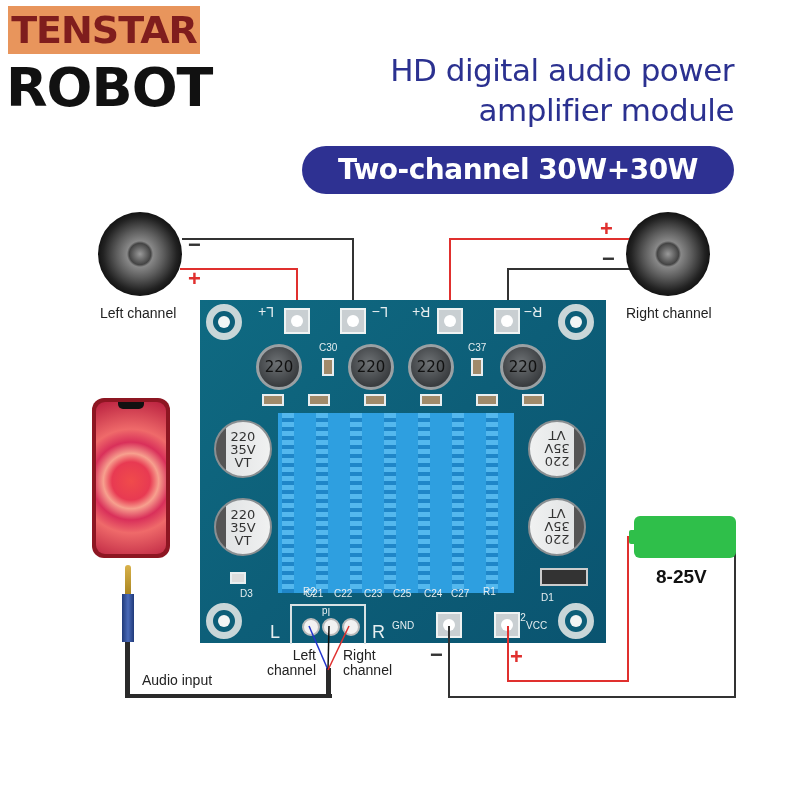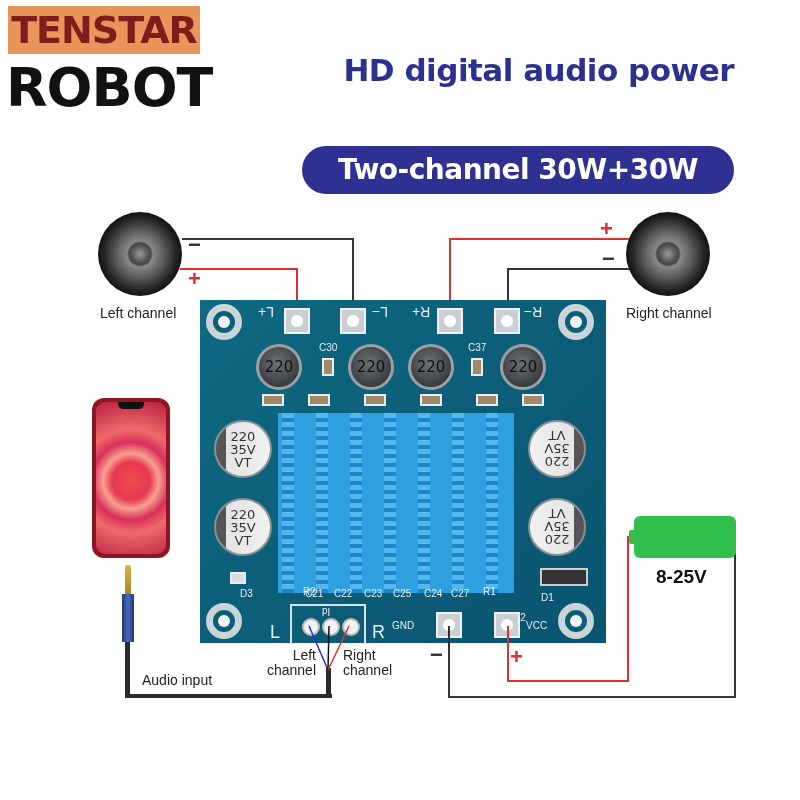--- a/index.html
+++ b/index.html
@@ -1,20 +1,20 @@
 <!DOCTYPE html>
 <html><head>
 <meta charset="utf-8">
 <style>
   html, body { margin:0; padding:0; background:#ffffff; }
   body { width:800px; height:800px; position:relative; overflow:hidden; font-family:"Liberation Sans", sans-serif; }
   .abs { position:absolute; }
   .brand-top { left:8px; top:6px; width:192px; height:48px; background:#e8955c; color:#7f1d1d; font-family:"DejaVu Sans", sans-serif; font-weight:900; font-size:38px; line-height:48px; text-align:center; letter-spacing:-1px; }
   .brand-bottom { left:6px; top:58px; width:200px; height:60px; color:#111; font-family:"DejaVu Sans", sans-serif; font-weight:900; font-size:54px; line-height:60px; letter-spacing:-1px; }
-  .title { right:66px; top:50px; width:460px; text-align:right; color:#2b3190; font-family:"DejaVu Sans", sans-serif; font-weight:bold; font-size:31px; line-height:40px; letter-spacing:-0.5px; }
+  .title { right:66px; top:50px; width:460px; text-align:right; color:#2b3190; font-family:"DejaVu Sans", sans-serif; font-weight:normal; font-size:31px; line-height:40px; letter-spacing:-0.5px; }
   .pill { left:302px; top:146px; width:432px; height:48px; background:#2e3192; border-radius:24px; color:#fff; font-family:"DejaVu Sans", sans-serif; font-weight:bold; font-size:28px; line-height:48px; text-align:center; letter-spacing:-0.5px; }
   .label { color:#222; font-size:14px; }
   .pcb { left:200px; top:300px; width:406px; height:343px; background:linear-gradient(135deg,#0f6a82 0%,#0d5e78 50%,#0a5470 100%); }
   .mount { width:36px; height:36px; border-radius:50%; border:7px solid #c9d6d8; box-sizing:border-box; background:#0d5e78; }
   .mount::after { content:""; position:absolute; left:5px; top:5px; width:12px; height:12px; border-radius:50%; background:#f2f5f5; }
   .pad { width:26px; height:26px; background:#c9cfd2; border:2px solid #eef2f2; box-sizing:border-box; }
   .pad::after { content:""; position:absolute; left:5px; top:5px; width:12px; height:12px; border-radius:50%; background:#fff; }
   .pcb-text { color:#e6eef0; font-size:10px; }
   .inductor { width:46px; height:46px; border-radius:50%; background:radial-gradient(circle at 45% 40%,#6e7275,#3a3d40 70%); border:3px solid #9aa0a3; box-sizing:border-box; color:#111; font-size:15px; text-align:center; line-height:40px; font-family:"DejaVu Sans", sans-serif; }
   .smd { width:22px; height:12px; background:#a08a6a; border:2px solid #e8eef0; box-sizing:border-box; }
@@ -31,20 +31,21 @@
   .notch { position:absolute; left:22px; top:0; width:26px; height:7px; background:#111; border-radius:0 0 5px 5px; }
 </style>
 </head>
 <body>
 
 <div class="abs brand-top">TENSTAR</div>
 <div class="abs brand-bottom">ROBOT</div>
 
 <div class="abs title">
   <div>HD digital audio power</div>
+  <div>amplifier module</div>
 </div>
 <div class="abs pill">Two-channel 30W+30W</div>
 
 <div class="abs" style="left:98px;top:212px;width:84px;height:84px;border-radius:50%;background:radial-gradient(circle,#9a9a9a 0%,#444 18%,#888 22%,#5c5c5c 40%,#222 62%,#111 72%,#444 78%,#111 100%);"></div>
 <div class="abs label" style="left:100px;top:305px;">Left channel</div>
 <div class="abs sign" style="left:188px;top:234px;color:#333;">−</div>
 <div class="abs sign" style="left:188px;top:268px;color:#e0302e;">+</div>
 
 <div class="abs" style="left:626px;top:212px;width:84px;height:84px;border-radius:50%;background:radial-gradient(circle,#9a9a9a 0%,#444 18%,#888 22%,#5c5c5c 40%,#222 62%,#111 72%,#444 78%,#111 100%);"></div>
 <div class="abs label" style="left:626px;top:305px;">Right channel</div>

